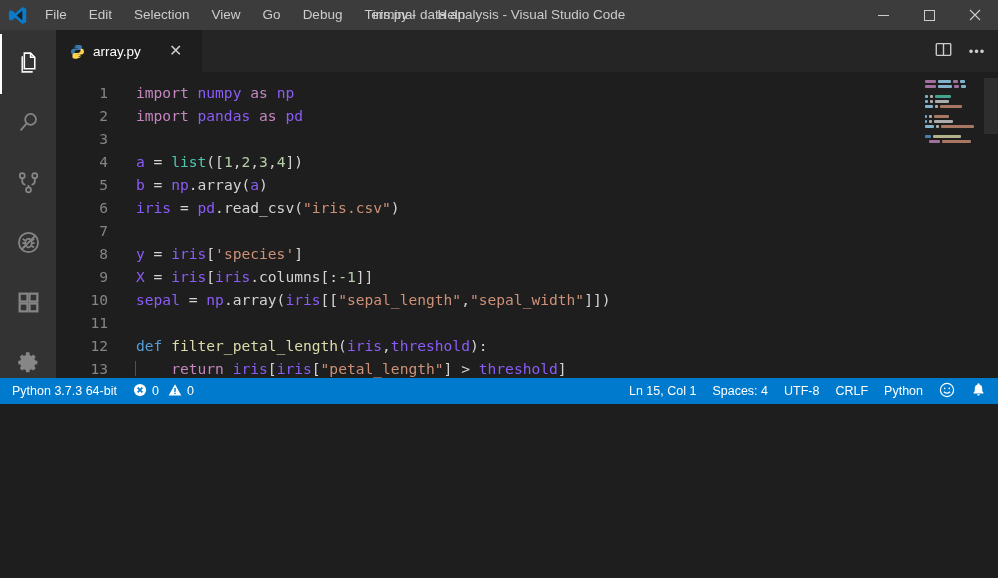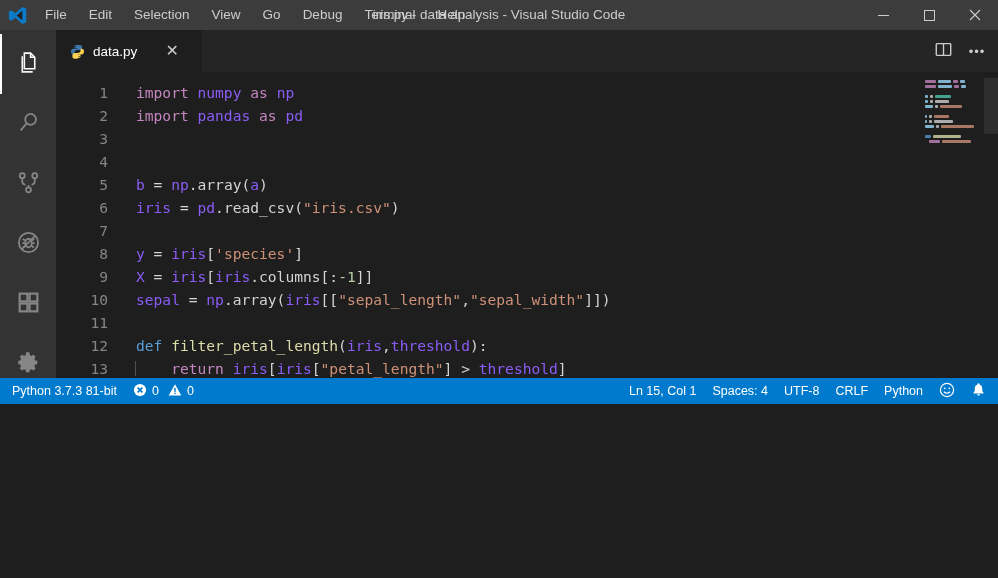--- a/index.html
+++ b/index.html
@@ -438,21 +438,21 @@
     <div class="editor-group">
 
       <div class="tabsbar">
         <div class="tab">
           <span class="py-icon">
             <svg width="15" height="15" viewBox="0 0 24 24">
               <path d="M11.9 1.5c-2.6 0-4.6.5-4.6 2.6v2.6h4.9v.7H5.5c-2.1 0-3.9 1.3-3.9 4.6s1.6 4.6 3.6 4.6h1.9v-2.9c0-2.2 1.9-4 4.1-4h4.5c1.9 0 3.4-1.6 3.4-3.5V4.1c0-1.9-1.6-2.4-3.5-2.6h-3.7zM9.3 3.1a.95.95 0 1 1 0 1.9.95.95 0 0 1 0-1.9z" fill="#3c78aa"></path>
               <path d="M12.1 22.5c2.6 0 4.6-.5 4.6-2.6v-2.6h-4.9v-.7h6.7c2.1 0 3.9-1.3 3.9-4.6s-1.6-4.6-3.6-4.6h-1.9v2.9c0 2.2-1.9 4-4.1 4H7.3c-1.9 0-3.4 1.6-3.4 3.5v3.1c0 1.9 1.6 2.4 3.5 2.6h4.7zm2.6-1.6a.95.95 0 1 1 0-1.9.95.95 0 0 1 0 1.9z" fill="#fdd250"></path>
             </svg>
           </span>
-          <span class="tab-label">data.py</span>
+          <span class="tab-label">array.py</span>
           <span class="tab-close">✕</span>
         </div>
         <div class="editor-actions">
           <div class="action-btn">
             <span>
               <svg width="17" height="17" viewBox="0 0 16 16" fill="none" stroke="#cccccc" stroke-width="1.3">
                 <rect x="1.2" y="2.5" width="13.6" height="11" rx="0.7"></rect>
                 <path d="M8 2.5 V13.5"></path>
               </svg>
             </span>
@@ -476,20 +476,21 @@
             <span class="code-text"><span class="t-kw">import</span> <span class="t-mod">pandas</span> <span class="t-kw">as</span> <span class="t-mod">pd</span></span>
           </div>
 
           <div class="code-line">
             <span class="ln">3</span>
             <span class="code-text"></span>
           </div>
 
           <div class="code-line">
             <span class="ln">4</span>
+            <span class="code-text"><span class="t-mod">a</span><span class="t-op"> = </span><span class="t-bi">list</span><span class="t-op">([</span><span class="t-num">1</span><span class="t-op">,</span><span class="t-num">2</span><span class="t-op">,</span><span class="t-num">3</span><span class="t-op">,</span><span class="t-num">4</span><span class="t-op">])</span></span>
           </div>
 
           <div class="code-line">
             <span class="ln">5</span>
             <span class="code-text"><span class="t-mod">b</span><span class="t-op"> = </span><span class="t-mod">np</span><span class="t-op">.array(</span><span class="t-mod">a</span><span class="t-op">)</span></span>
           </div>
 
           <div class="code-line">
             <span class="ln">6</span>
             <span class="code-text"><span class="t-mod">iris</span><span class="t-op"> = </span><span class="t-mod">pd</span><span class="t-op">.read_csv(</span><span class="t-str">"iris.csv"</span><span class="t-op">)</span></span>
@@ -605,21 +606,21 @@
           </svg>
         </div>
       </div>
 
     </div>
   </div>
 
   <div class="statusbar">
     <div class="sb-left">
       <div class="sb-item">
-        <span>Python 3.7.3 81-bit</span>
+        <span>Python 3.7.3 64-bit</span>
       </div>
       <div class="sb-item">
         <span>
           <svg width="14" height="14" viewBox="0 0 16 16">
             <circle cx="8" cy="8" r="7" fill="#ffffff"></circle>
             <path d="M5.3 5.3 L10.7 10.7 M10.7 5.3 L5.3 10.7" stroke="#007acc" stroke-width="1.9" fill="none"></path>
           </svg>
         </span>
         <span>0</span>
         <span style="margin-left:4px;">

